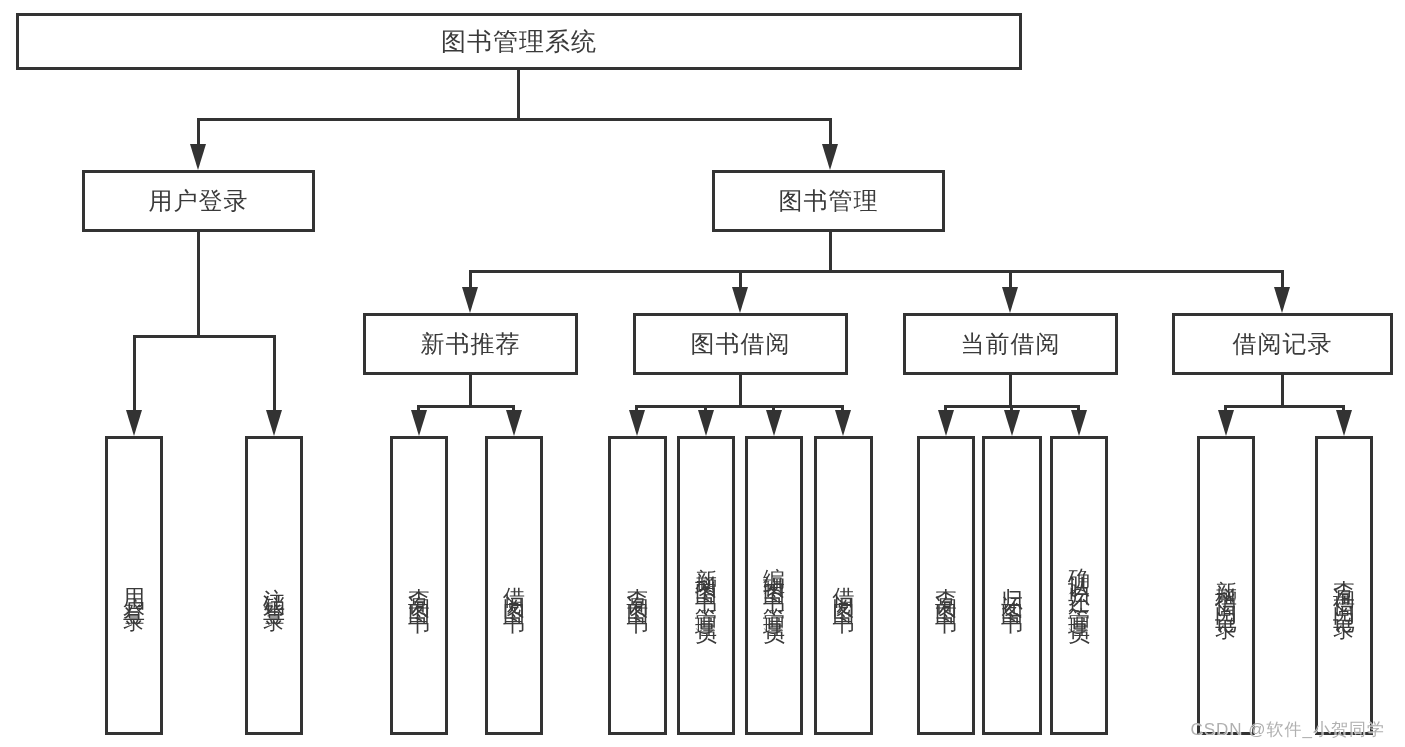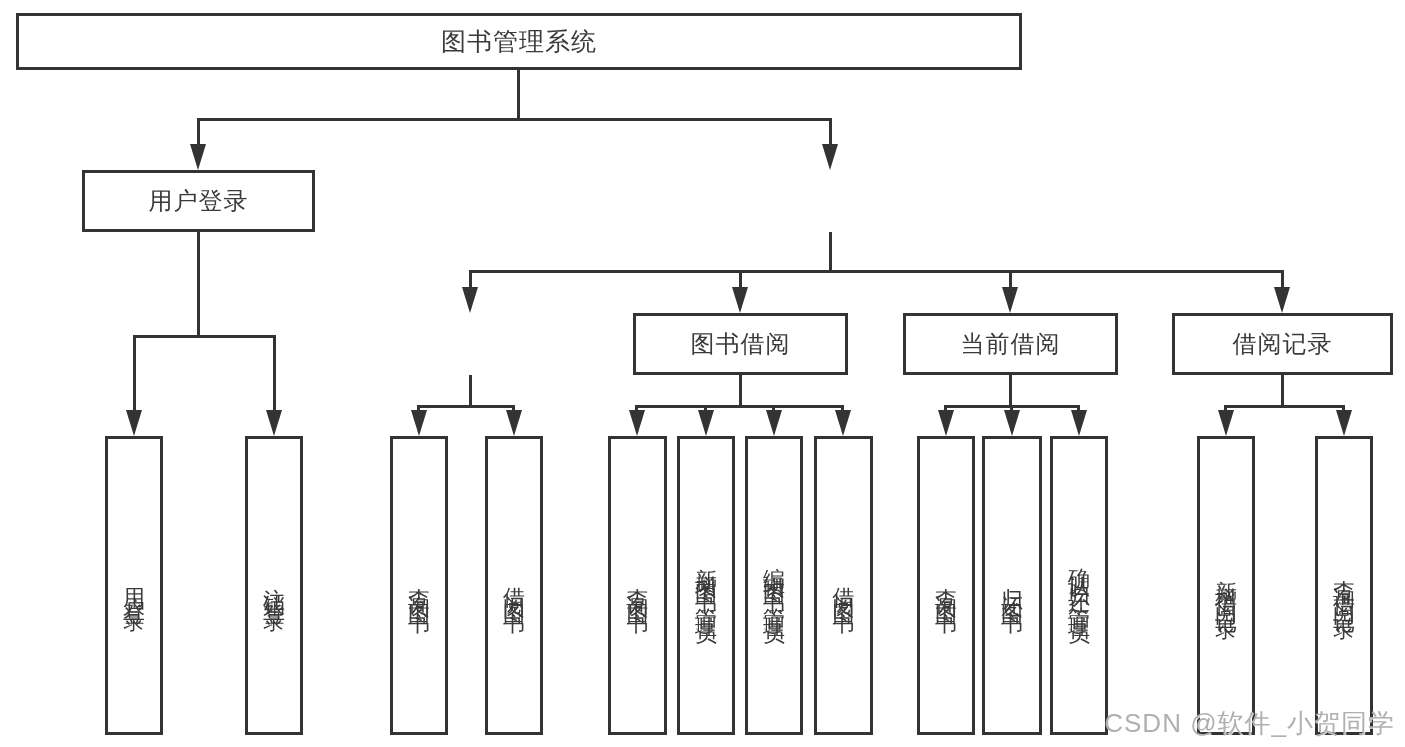--- a/index.html
+++ b/index.html
@@ -25,39 +25,45 @@
   }
   
   .v{position:absolute;width:3px;background:#333;}
   .h{position:absolute;height:3px;background:#333;}
   .ah{
     position:absolute;width:0;height:0;
     border-left:8px solid transparent;border-right:8px solid transparent;
     border-top:26px solid #333;
   }
   .watermark{
-    position:absolute;right:10px;bottom:6px;z-index:20;
-    font-size:26px;color:#b0b0b0;letter-spacing:1px;
+    position:absolute;right:20px;bottom:6px;z-index:20;
+    font-size:17px;color:#b0b0b0;letter-spacing:1px;
     text-shadow:1px 1px 0 rgba(255,255,255,.8);
   }
 </style>
 </head>
 <body>
 
 <div class="stage">
 
   <div class="box root" style="left:16px;top:13px;width:1006px;height:57px">
     <span>图书管理系统</span>
   </div>
 
   <div class="box hdr" style="left:82px;top:170px;width:233px;height:62px">
     <span>用户登录</span>
   </div>
 
+  <div class="box hdr" style="left:712px;top:170px;width:233px;height:62px">
+    <span>图书管理</span>
+  </div>
 
+  <div class="box hdr" style="left:363px;top:313px;width:215px;height:62px">
+    <span>新书推荐</span>
+  </div>
 
   <div class="box hdr" style="left:903px;top:313px;width:215px;height:62px">
     <span>当前借阅</span>
   </div>
 
   <div class="box hdr" style="left:633px;top:313px;width:215px;height:62px">
     <span>图书借阅</span>
   </div>
 
   <div class="box hdr" style="left:1172px;top:313px;width:221px;height:62px">

